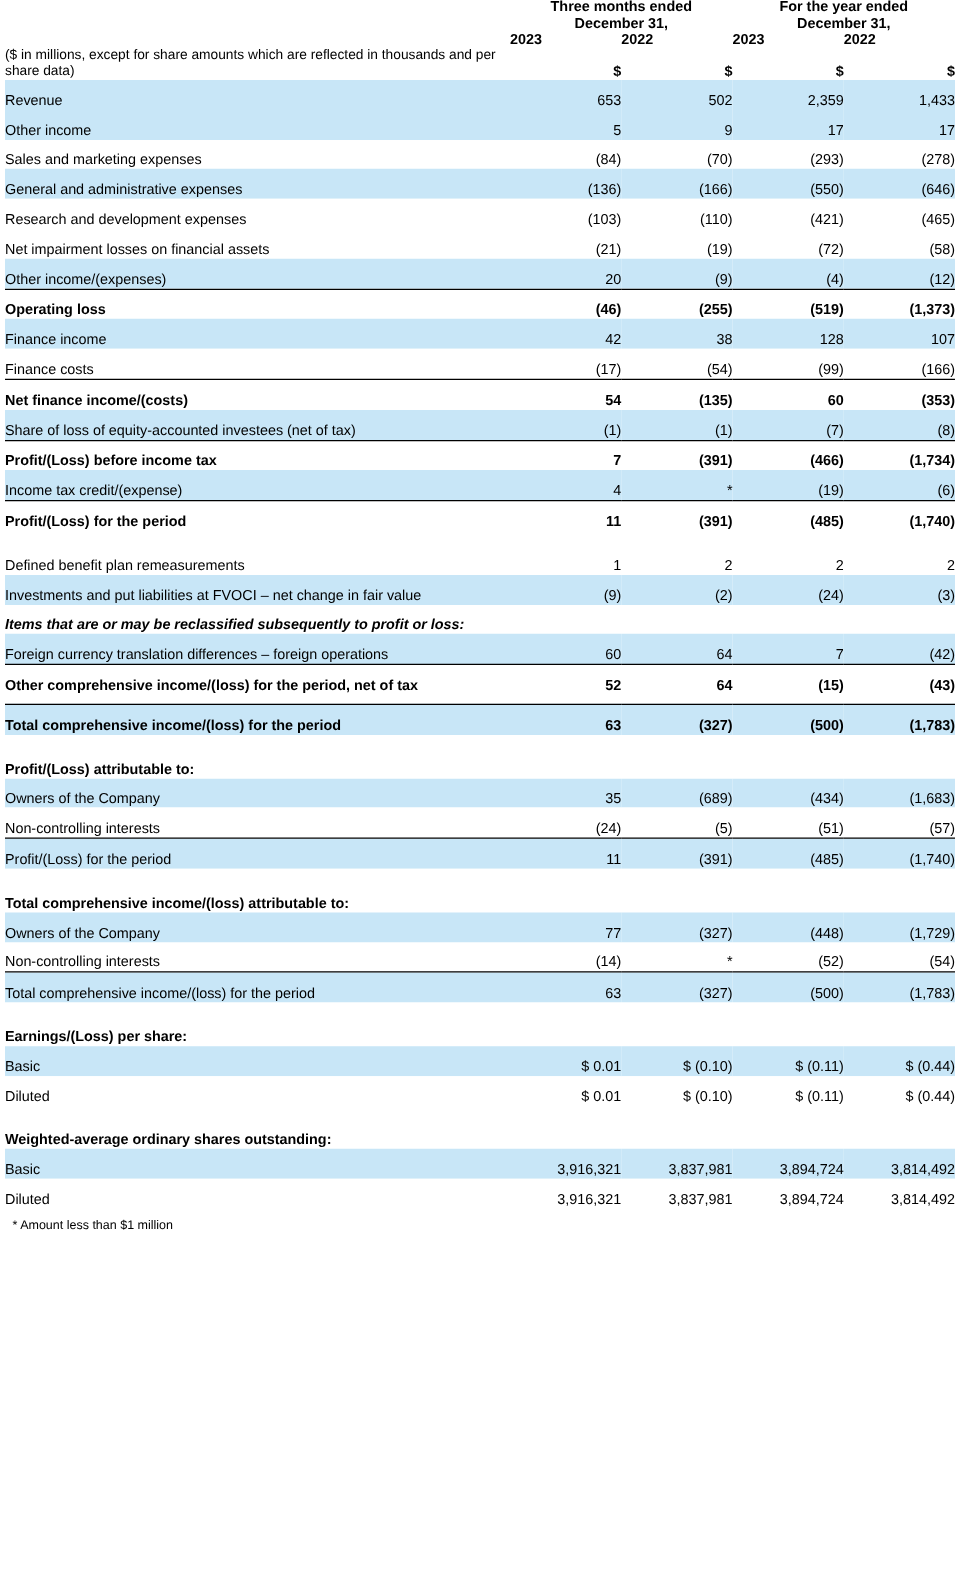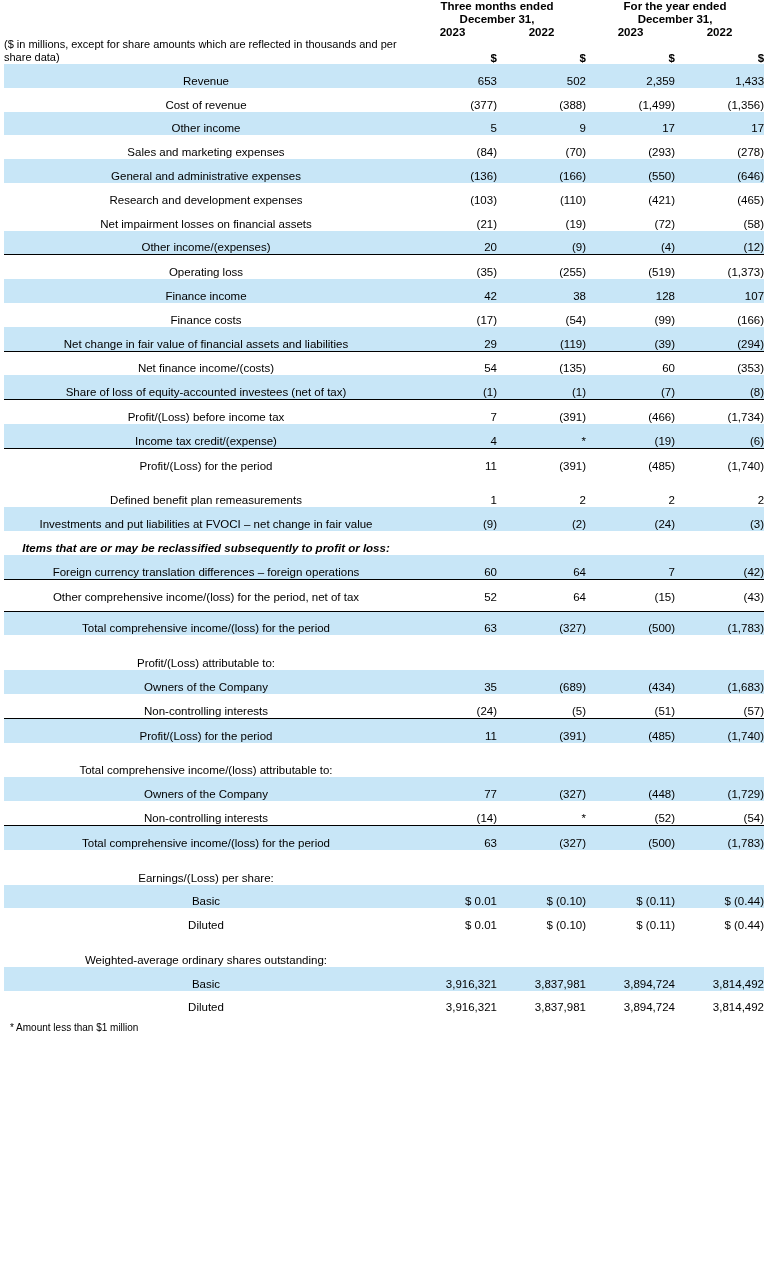--- a/index.html
+++ b/index.html
@@ -37,21 +37,21 @@
 
   
   .hdr-group {
     text-align: center;
     font-weight: bold;
     font-size: 11.5px;
     line-height: 13px;
     padding-bottom: 2px;
   }
   .hdr-year {
-    text-align: center;
+    text-align: left;
     font-weight: bold;
     font-size: 11.5px;
     padding-right: 6px;
     padding-top: 6px;
     padding-bottom: 2px;
   }
   .hdr-dollar {
     text-align: right;
     font-weight: bold;
     font-size: 11.5px;
@@ -67,31 +67,31 @@
   }
 
   
   tr.row td {
     height: 23.8px;
     font-size: 11.5px;
   }
   td.lbl {
     padding-left: 6px;
     padding-right: 4px;
-    text-align: center;
+    text-align: left;
     line-height: 14px;
   }
   td.num {
     text-align: right;
     padding-right: 6px;
     line-height: 14px;
   }
   tr.shade td { background: #c8e6f7; }
   tr.plain td { background: #ffffff; }
-  .bold { font-weight: normal; }
+  .bold { font-weight: bold; }
   .ital { font-style: italic; font-weight: bold; }
 
   
   td.rule { border-top: 1px solid #000000; }
   tr.spacer td { height: 11px; background: #ffffff; }
   tr.spacer-sm td { height: 7px; background: #ffffff; }
 
   .footnote {
     margin-left: 10px;
     margin-top: 8px;
@@ -140,27 +140,20 @@
       </tr>
     </thead>
     <tbody id="tbody">
         <tr class="row shade">
           <td class="lbl">Revenue</td>
           <td class="num">653</td>
           <td class="num">502</td>
           <td class="num">2,359</td>
           <td class="num">1,433</td>
         </tr>
-        <tr class="row plain">
-          <td class="lbl">Cost of revenue</td>
-          <td class="num">(377)</td>
-          <td class="num">(388)</td>
-          <td class="num">(1,499)</td>
-          <td class="num">(1,356)</td>
-        </tr>
         <tr class="row shade">
           <td class="lbl">Other income</td>
           <td class="num">5</td>
           <td class="num">9</td>
           <td class="num">17</td>
           <td class="num">17</td>
         </tr>
         <tr class="row plain">
           <td class="lbl">Sales and marketing expenses</td>
           <td class="num">(84)</td>
@@ -191,46 +184,39 @@
         </tr>
         <tr class="row shade">
           <td class="lbl">Other income/(expenses)</td>
           <td class="num">20</td>
           <td class="num">(9)</td>
           <td class="num">(4)</td>
           <td class="num">(12)</td>
         </tr>
         <tr class="row plain">
           <td class="lbl bold rule">Operating loss</td>
-          <td class="num bold rule">(35)</td>
+          <td class="num bold rule">(46)</td>
           <td class="num bold rule">(255)</td>
           <td class="num bold rule">(519)</td>
           <td class="num bold rule">(1,373)</td>
         </tr>
         <tr class="row shade">
           <td class="lbl">Finance income</td>
           <td class="num">42</td>
           <td class="num">38</td>
           <td class="num">128</td>
           <td class="num">107</td>
         </tr>
         <tr class="row plain">
           <td class="lbl">Finance costs</td>
           <td class="num">(17)</td>
           <td class="num">(54)</td>
           <td class="num">(99)</td>
           <td class="num">(166)</td>
         </tr>
-        <tr class="row shade">
-          <td class="lbl">Net change in fair value of financial assets and liabilities</td>
-          <td class="num">29</td>
-          <td class="num">(119)</td>
-          <td class="num">(39)</td>
-          <td class="num">(294)</td>
-        </tr>
         <tr class="row plain">
           <td class="lbl bold rule">Net finance income/(costs)</td>
           <td class="num bold rule">54</td>
           <td class="num bold rule">(135)</td>
           <td class="num bold rule">60</td>
           <td class="num bold rule">(353)</td>
         </tr>
         <tr class="row shade">
           <td class="lbl">Share of loss of equity-accounted investees (net of tax)</td>
           <td class="num">(1)</td>

